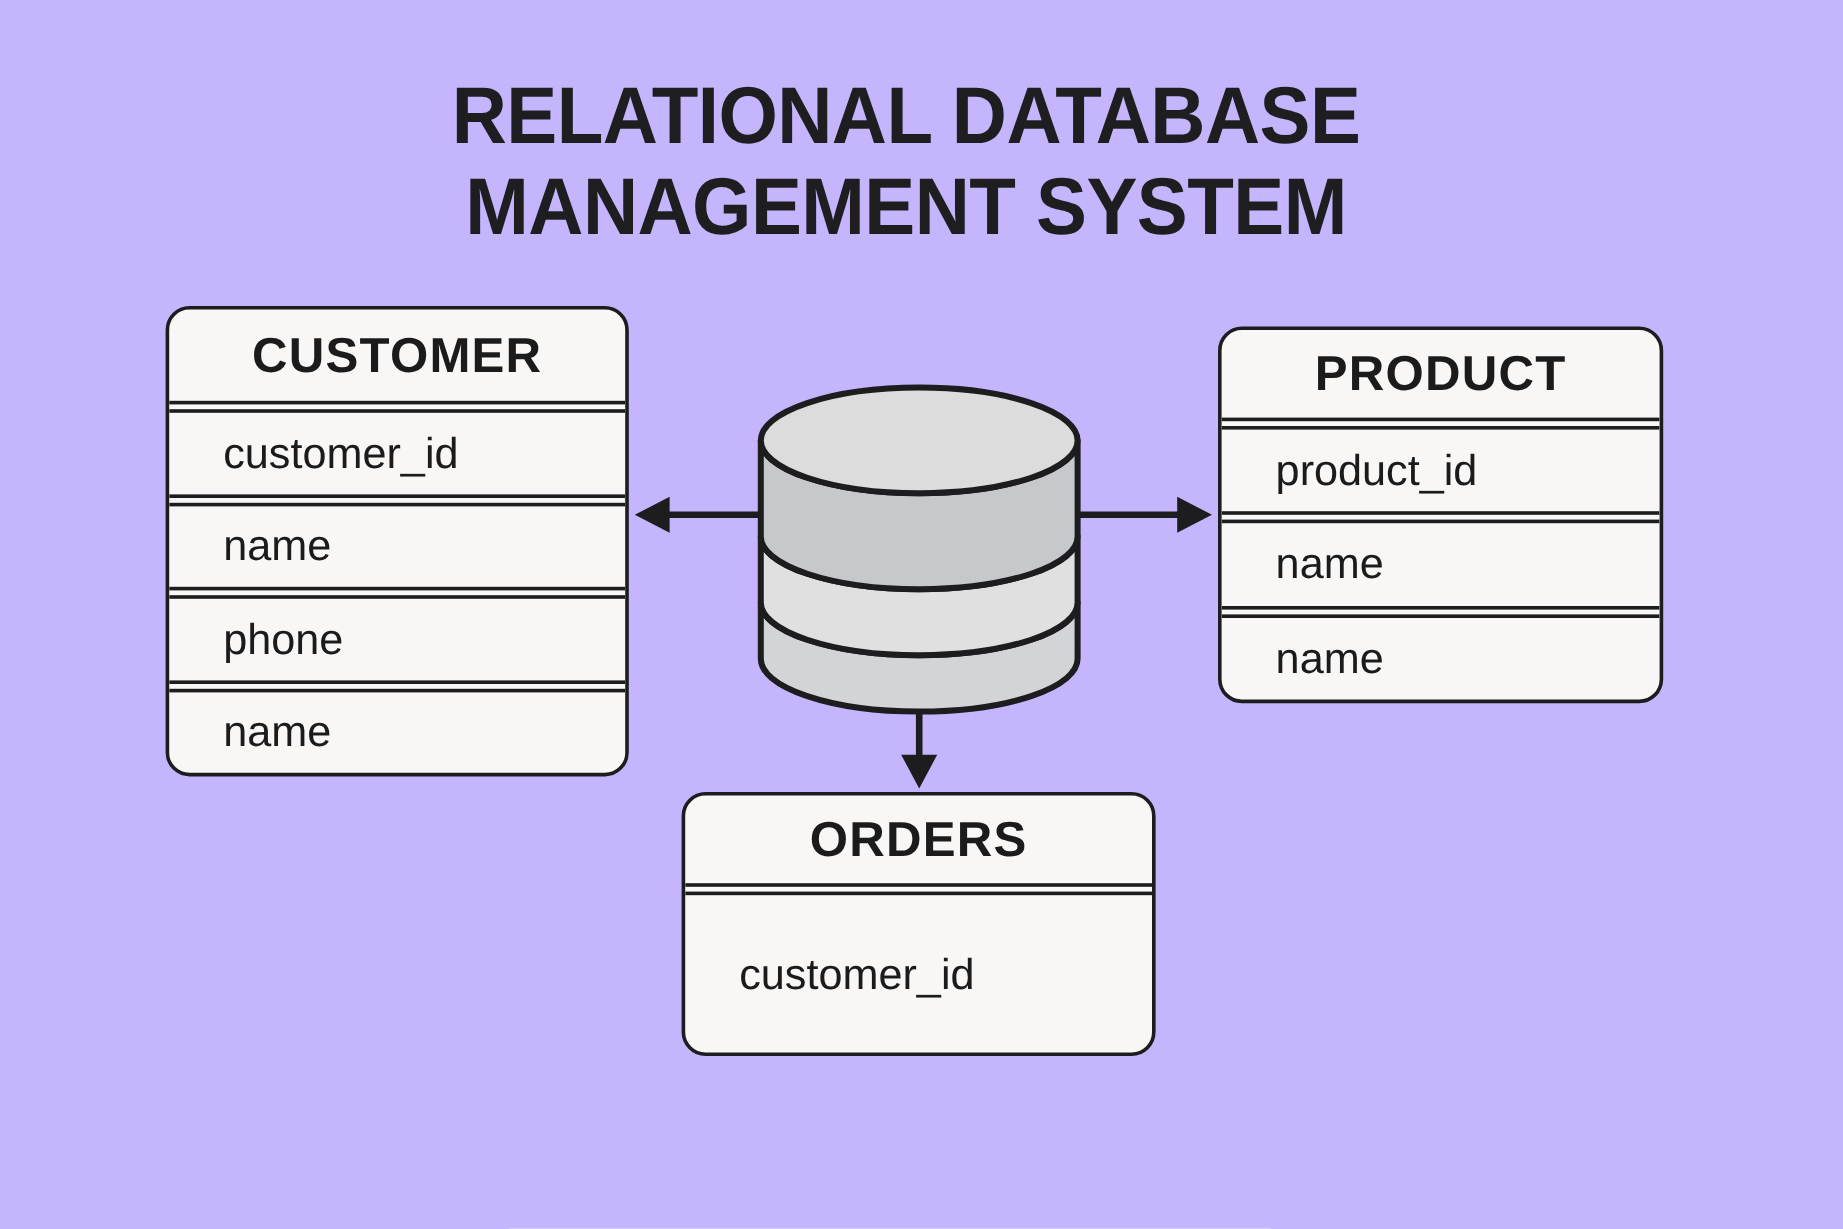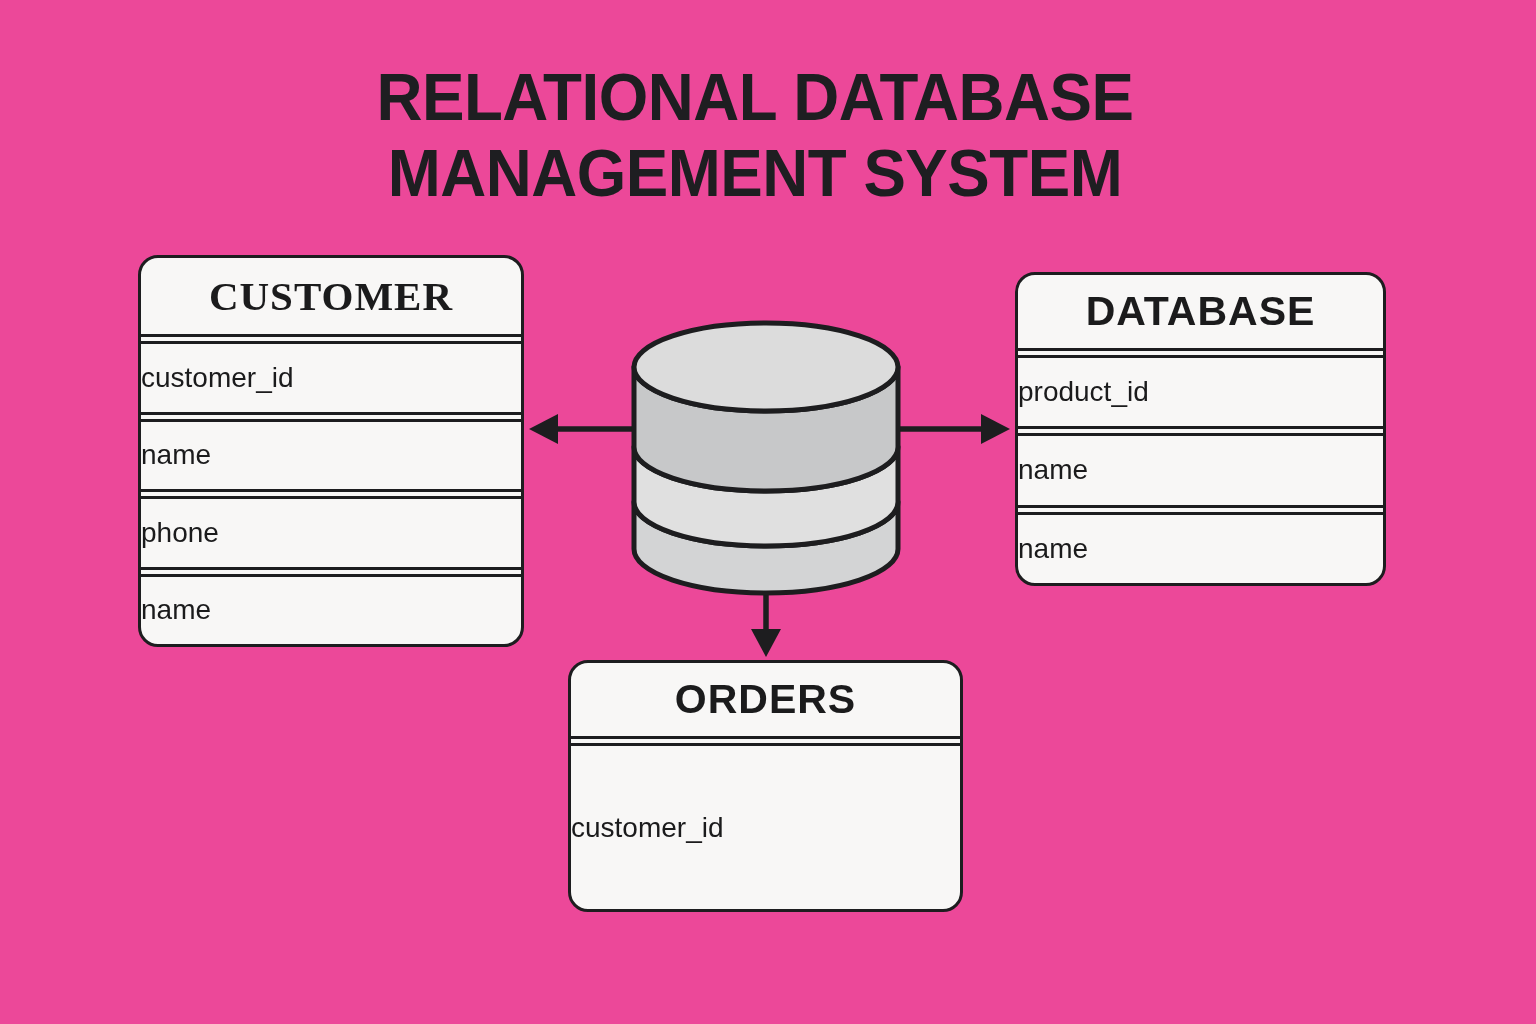--- a/index.html
+++ b/index.html
@@ -1,20 +1,20 @@
 <!DOCTYPE html>
 <html><head>
 <meta charset="utf-8">
 <title>Diagram</title>
 <style>
   html,body { margin:0; padding:0; }
   .canvas {
     position:relative;
     width:1536px; height:1024px;
-    background:#ec4899;
+    background:#c4b5fd;
     font-family:"Liberation Sans", sans-serif;
     overflow:hidden;
   }
   
   .title {
     position:absolute; top:59px; left:-13px; right:13px;
     text-align:center;
     font-size:67px; line-height:76px; font-weight:bold;
     letter-spacing:-0.5px;
     color:#1e1e21;
@@ -35,33 +35,34 @@
   .table .thead {
     flex:0 0 auto;
     display:flex; align-items:center; justify-content:center;
     font-weight:bold; font-size:41px; letter-spacing:1px;
     color:#1b1b1c;
     border-bottom:3px solid #1d1d1f;
   }
   .table .trow {
     flex:1 1 0;
     display:flex; align-items:center;
-    font-size:28px; color:#1b1b1c;
+    padding-left:45px;
+    font-size:36px; color:#1b1b1c;
     border-top:3px solid #1d1d1f;
     border-bottom:3px solid #1d1d1f;
   }
   .table .trow:last-child { border-bottom:none; }
 
   .table.customer { left:138px; top:255px; width:386px; height:392px; }
-  .table.customer .thead { height:76px;font-family:Liberation Serif, serif; }
+  .table.customer .thead { height:76px; }
 
   .table.product  { left:1015px; top:272px; width:371px; height:314px; }
   .table.product .thead { height:73px; }
 
-  .table.orders   { left:568px; top:660px; width:395px; height:252px; }
+  .table.orders   { left:568px; top:660px; width:395px; height:220px; }
   .table.orders .thead { height:73px; }
 
   
   .overlay {
     position:absolute; left:0; top:0;
     width:1536px; height:1024px;
     pointer-events:none;
   }
 </style>
 </head>
@@ -76,21 +77,21 @@
 
   <div class="table customer">
     <div class="thead">CUSTOMER</div>
     <div class="trow">customer_id</div>
     <div class="trow">name</div>
     <div class="trow">phone</div>
     <div class="trow">name</div>
   </div>
 
   <div class="table product">
-    <div class="thead">DATABASE</div>
+    <div class="thead">PRODUCT</div>
     <div class="trow">product_id</div>
     <div class="trow">name</div>
     <div class="trow">name</div>
   </div>
 
   <div class="table orders">
     <div class="thead">ORDERS</div>
     <div class="trow">customer_id</div>
   </div>
 

